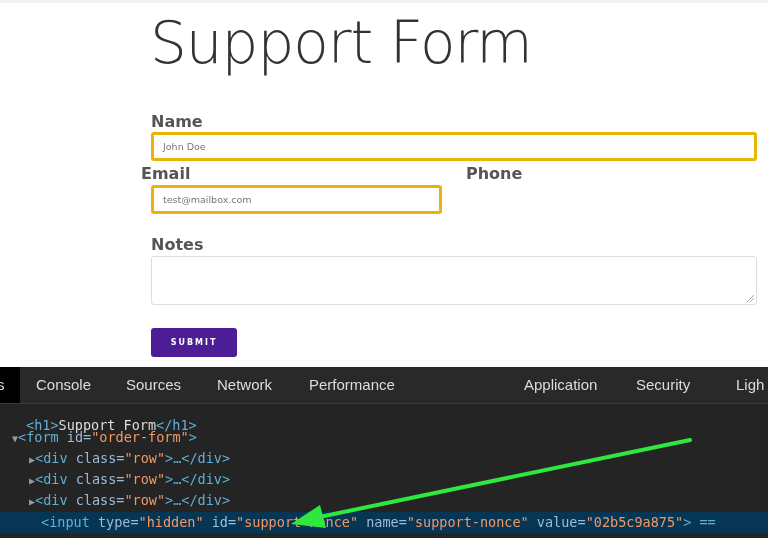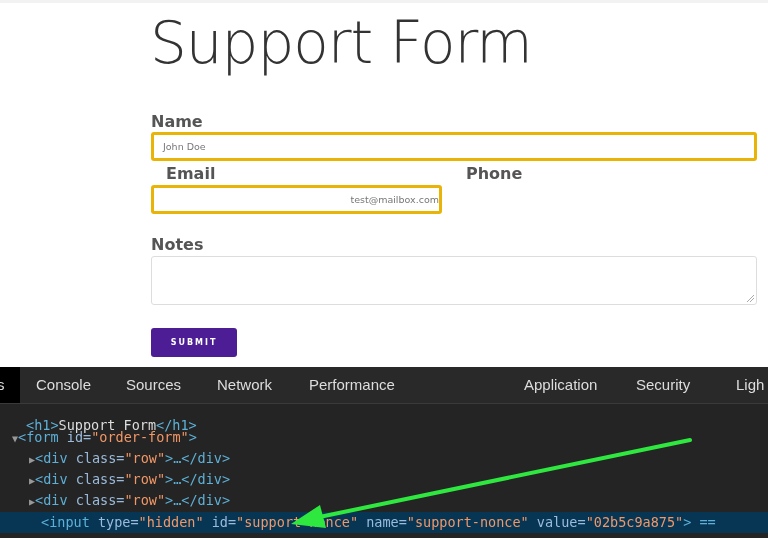--- a/index.html
+++ b/index.html
@@ -29,22 +29,22 @@
 <body>
 
 <div class="page">
   <div class="title">Support Form</div>
 
   <div class="lbl" style="left:151px;top:109px;">Name</div>
   <div class="inp" style="left:151px;top:129px;width:606px;height:29px;">
       <span>John Doe</span>
     </div>
 
-  <div class="lbl" style="left:166px;top:161px;">Email</div>
-  <div class="inp" style="left:151px;top:182px;width:291px;height:29px;justify-content:flex-end;">
+  <div class="lbl" style="left:141px;top:161px;">Email</div>
+  <div class="inp" style="left:151px;top:182px;width:291px;height:29px;">
       <span>test@mailbox.com</span>
     </div>
 
   <div class="lbl" style="left:466px;top:161px;">Phone</div>
 
   <div class="lbl" style="left:151px;top:232px;">Notes</div>
   <div class="ta" style="left:151px;top:253px;width:606px;height:49px;">
     <div class="grip"></div>
   </div>
 

